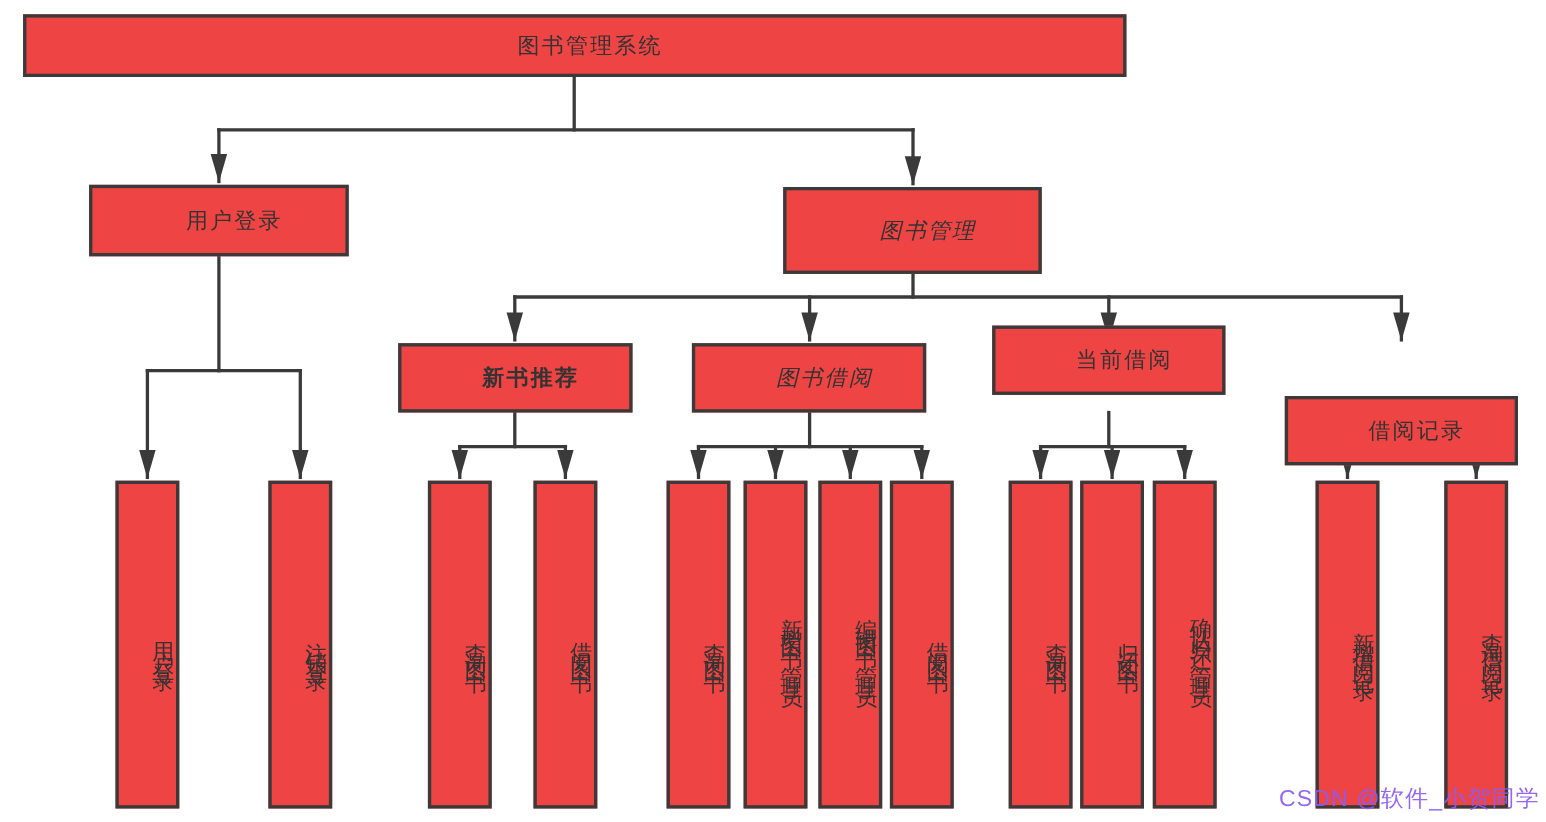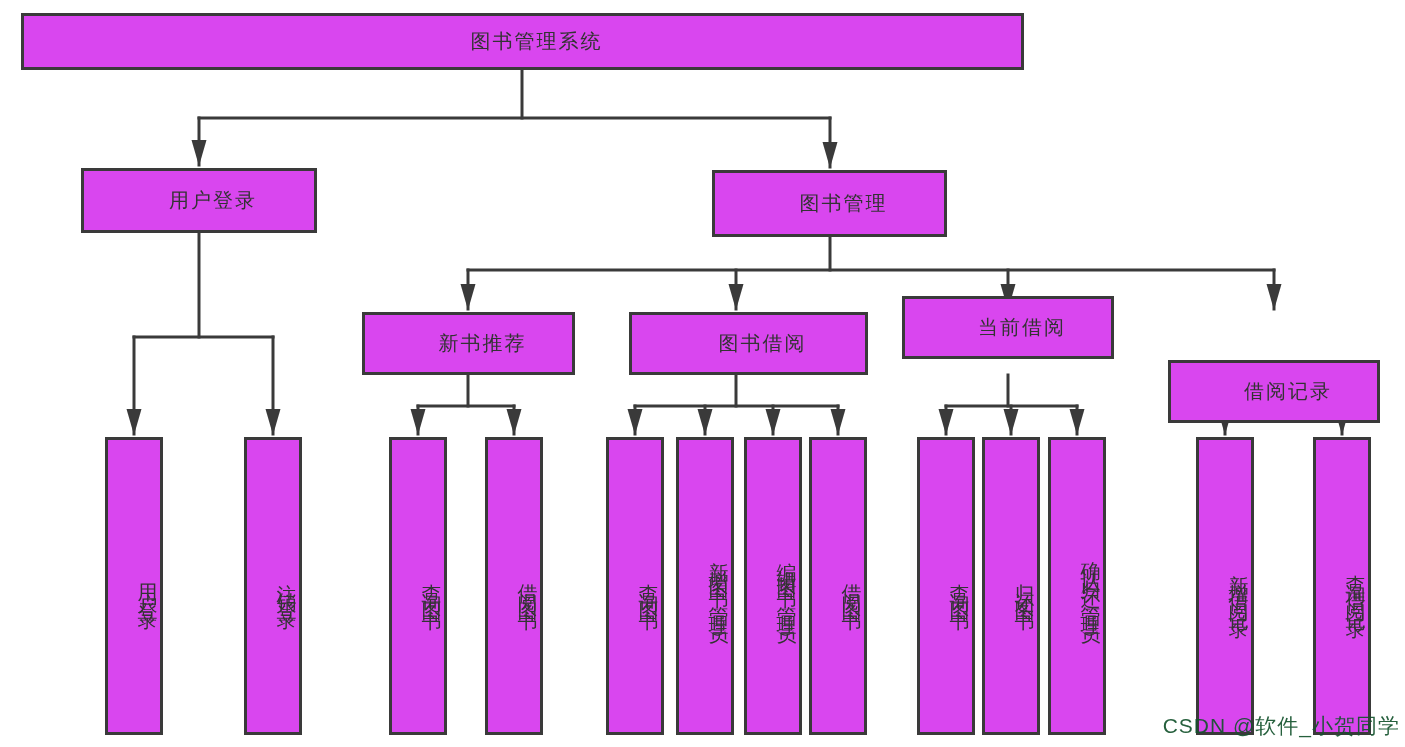--- a/index.html
+++ b/index.html
@@ -3,31 +3,31 @@
 <meta charset="utf-8">
 <style>
   html,body { margin:0; padding:0; }
   body {
     width:1405px; height:747px; position:relative; overflow:hidden;
     background:#ffffff; color:#333333;
     font-family:"Liberation Sans","DejaVu Sans",sans-serif;
   }
   svg.connectors { position:absolute; left:0; top:0; width:1405px; height:747px; z-index:1; }
   .node {
-    position:absolute; box-sizing:border-box; background:#d946ef;
+    position:absolute; box-sizing:border-box; background:#ef4444;
     border:3px solid #3a3a3a; display:flex; align-items:center; justify-content:center;
     font-size:20px; letter-spacing:2px; z-index:2; white-space:nowrap;padding-left:28px;
   }
   .leaf span {
     writing-mode:vertical-rl; text-orientation:mixed;
     letter-spacing:9px; line-height:1; font-size:20px; white-space:nowrap;
   }
   .watermark {
     position:absolute; right:5px; top:712px; z-index:5;
-    font-size:21px; letter-spacing:1px; color:#14532d; opacity:0.92;
+    font-size:21px; letter-spacing:1px; color:#8b5cf6; opacity:0.92;
   }
 </style>
 </head>
 <body>
 
 <svg class="connectors" viewBox="0 0 1405 747" xmlns="http://www.w3.org/2000/svg">
   <defs>
     <marker id="arrow" markerUnits="userSpaceOnUse" markerWidth="28" markerHeight="16" refX="25" refY="7.5" orient="auto">
       <path d="M0,0 L0,15 L26,7.5 Z" fill="#3a3a3a"></path>
     </marker>
@@ -76,28 +76,28 @@
   </g>
 </svg>
 
 <div class="node" style="left:21px; top:13px; width:1003px; height:57px;">
   <span>图书管理系统</span>
 </div>
 
 <div class="node" style="left:81px; top:168px; width:236px; height:65px;">
   <span>用户登录</span>
 </div>
-<div class="node" style="left:712px; top:170px; width:235px; height:67px;">
+<div class="node" style="left:712px; top:170px; width:235px; height:79px;font-style:italic;">
   <span>图书管理</span>
 </div>
 
-<div class="node" style="left:362px; top:312px; width:213px; height:63px;">
+<div class="node" style="left:362px; top:312px; width:213px; height:63px;font-weight:bold;">
   <span>新书推荐</span>
 </div>
-<div class="node" style="left:629px; top:312px; width:239px; height:63px;">
+<div class="node" style="left:629px; top:312px; width:213px; height:63px;font-style:italic;">
   <span>图书借阅</span>
 </div>
 <div class="node" style="left:902px; top:296px; width:212px; height:63px;">
   <span>当前借阅</span>
 </div>
 <div class="node" style="left:1168px; top:312px; width:212px; height:63px;margin-top:48px;">
   <span>借阅记录</span>
 </div>
 
 <div class="node leaf" style="left:105px; top:437px; width:58px; height:298px;">

